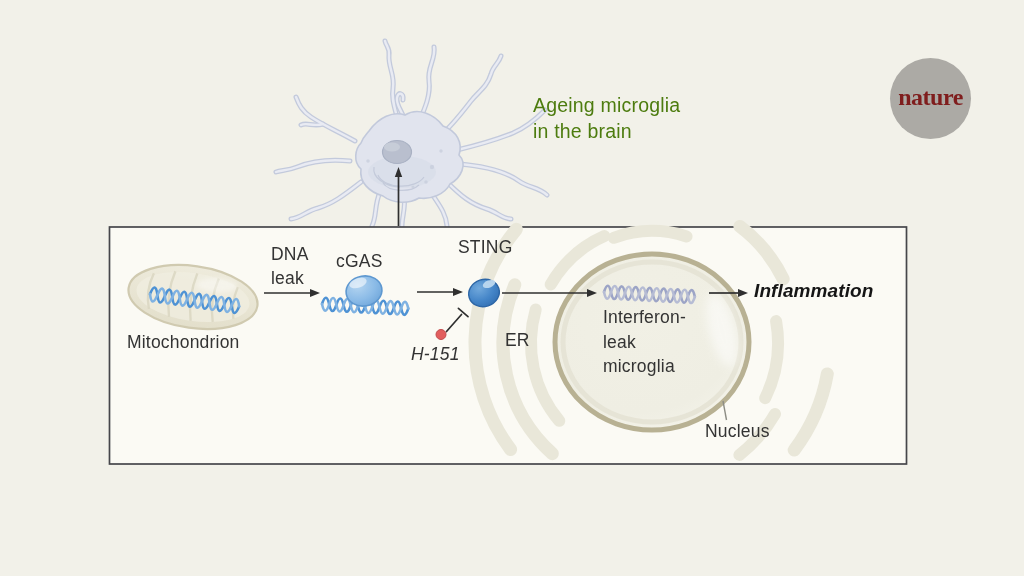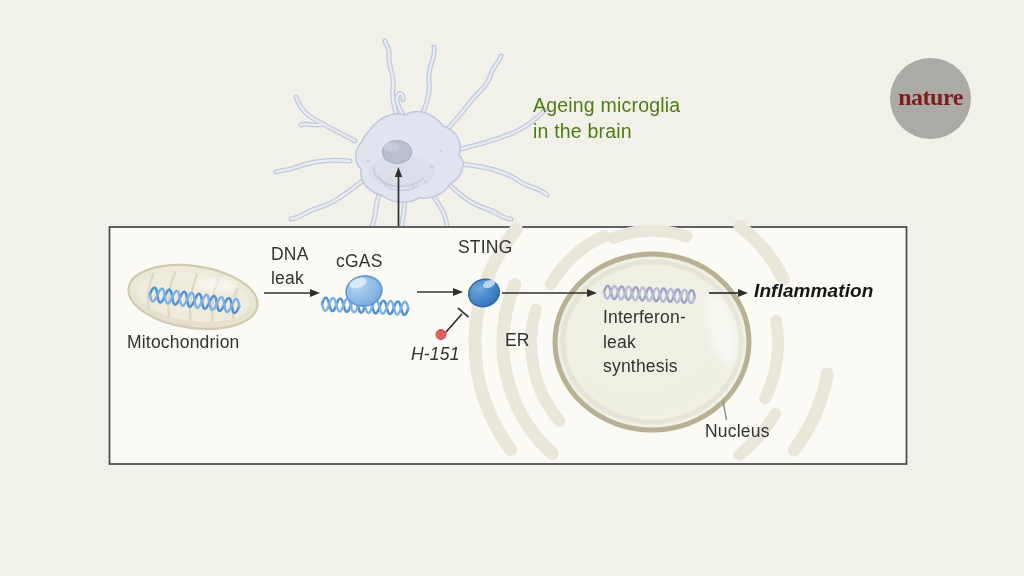--- a/index.html
+++ b/index.html
@@ -228,18 +228,18 @@
 
   <div class="lbl mito-lbl">Mitochondrion</div>
   <div class="lbl cgas-lbl">cGAS</div>
   <div class="lbl sting-lbl">STING</div>
   <div class="lbl h151-lbl">H-151</div>
   <div class="lbl er-lbl">ER</div>
 
   <div class="lbl ifn-lbl">
     <span>Interferon-</span>
     <span>leak</span>
-    <span>synthesis</span>
+    <span>microglia</span>
   </div>
 
   <div class="lbl inflammation-lbl">Inflammation</div>
   <div class="lbl nucleus-lbl">Nucleus</div>
 </div>
 
 </body></html>

